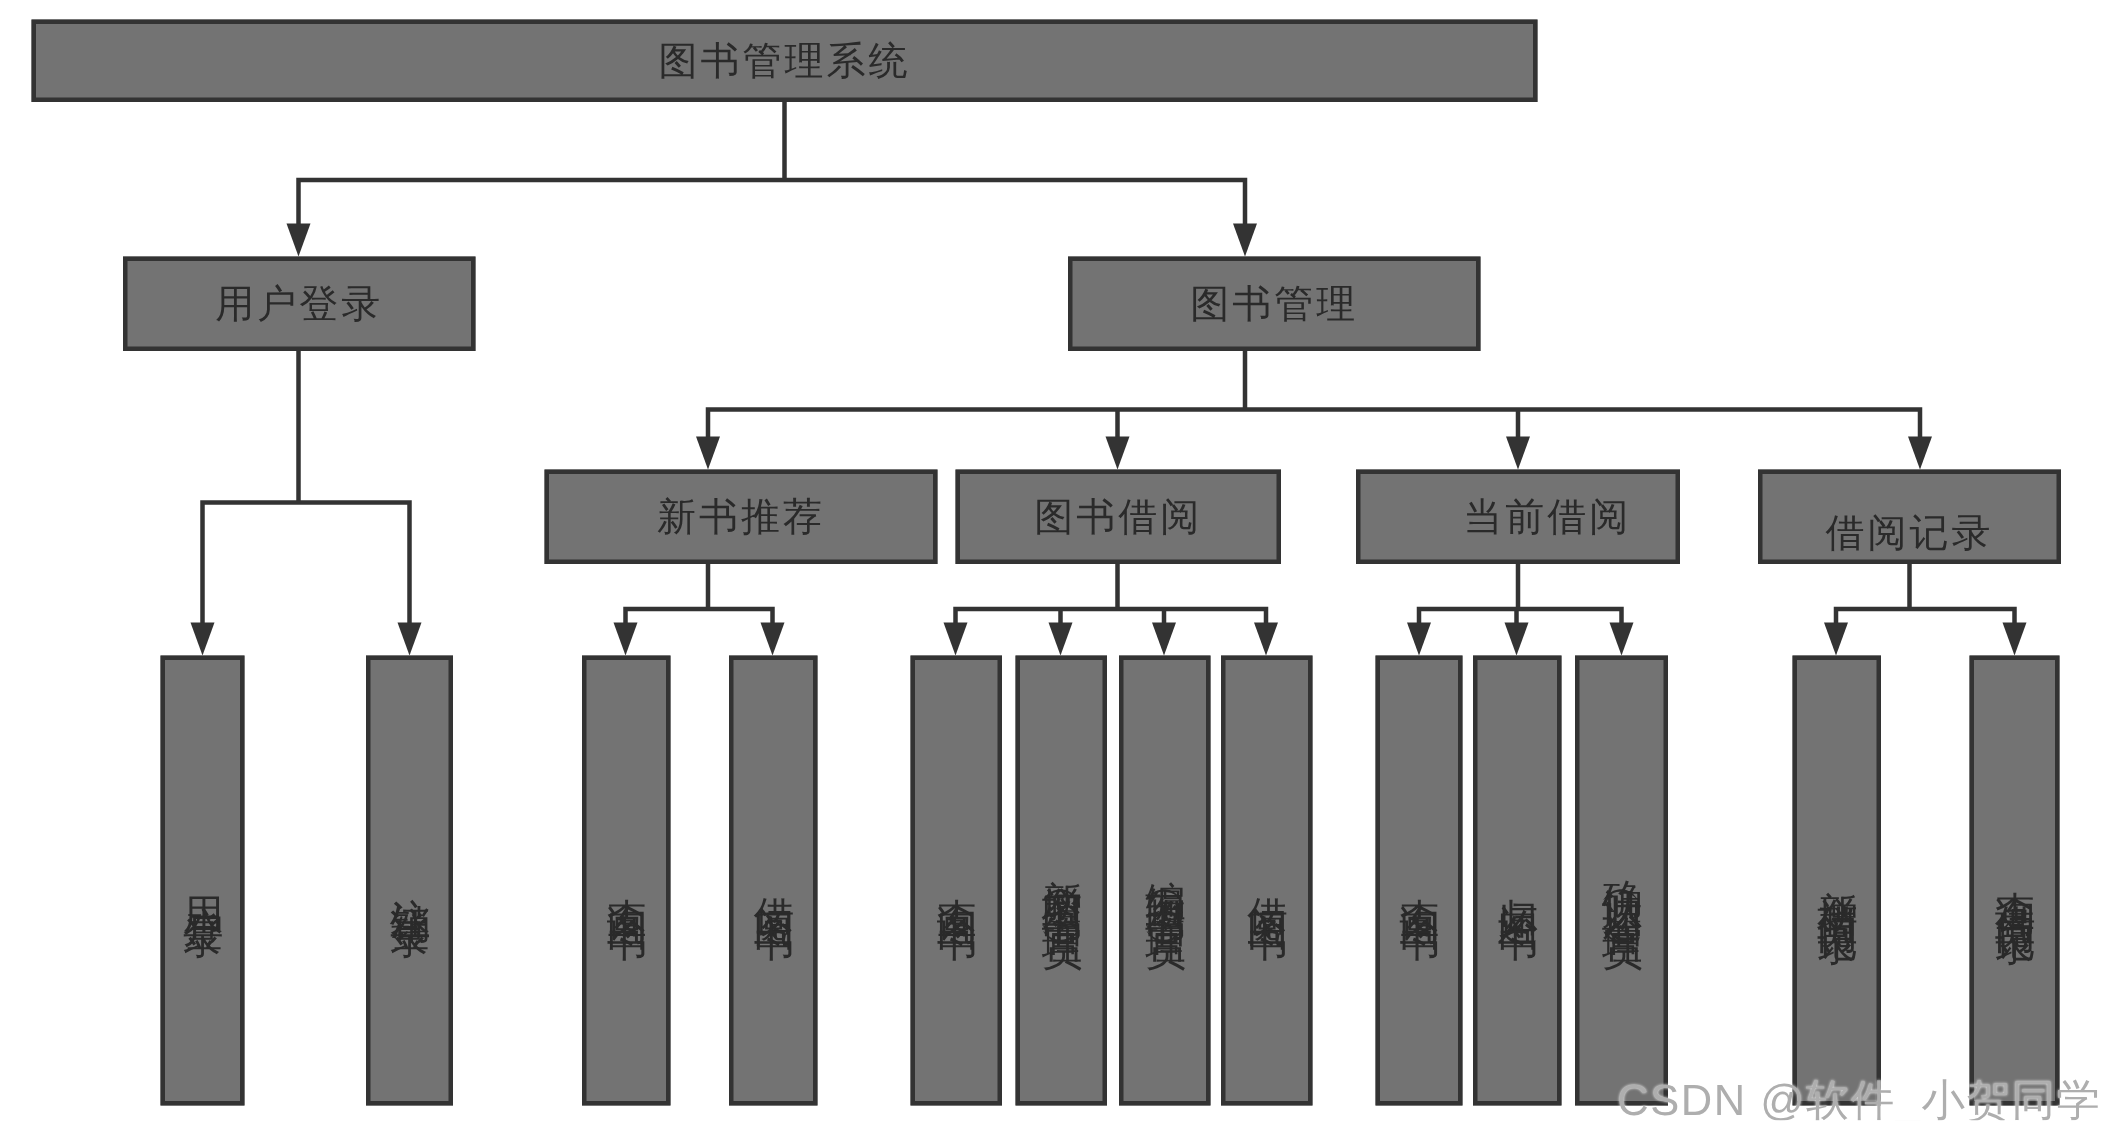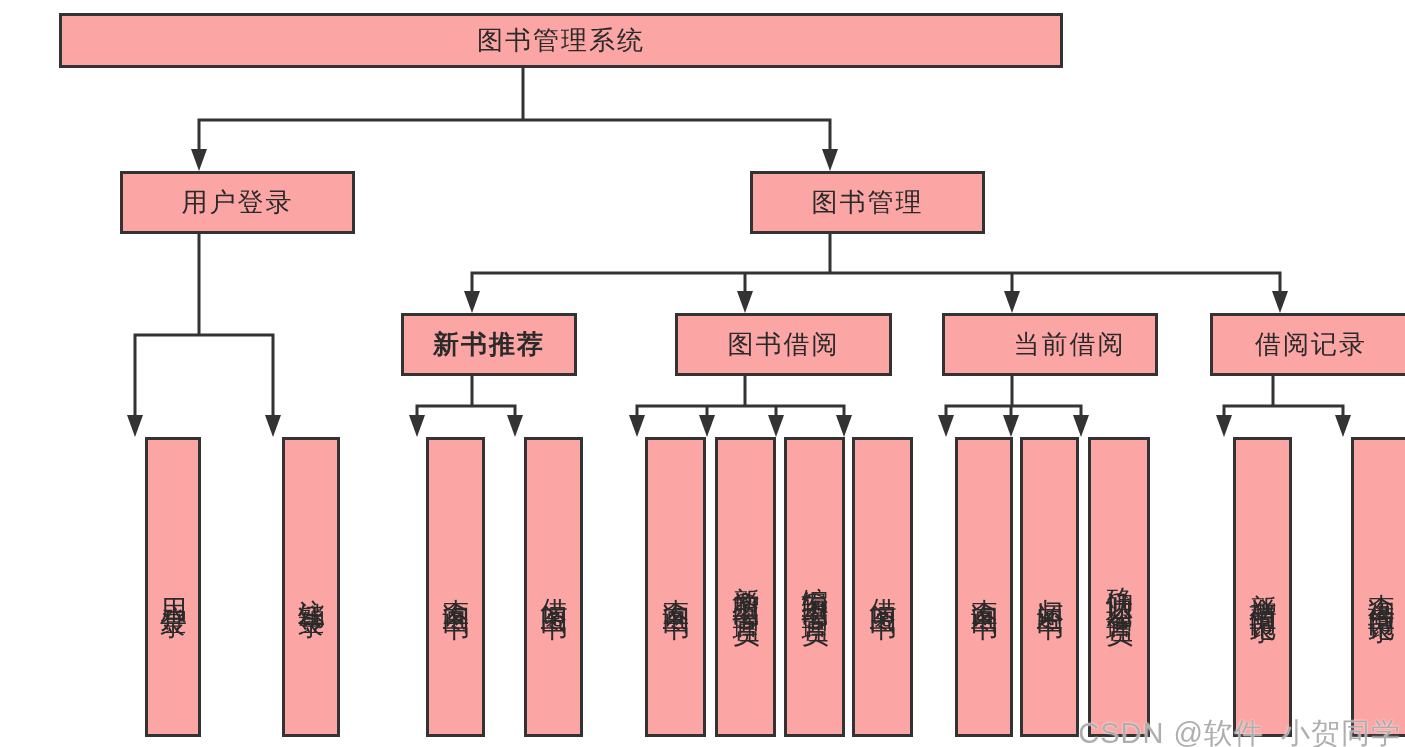--- a/index.html
+++ b/index.html
@@ -28,26 +28,25 @@
     stroke-linecap: square;
   }
   .head {
     fill: #333333;
     stroke: none;
   }
   .box {
     position: absolute;
     box-sizing: border-box;
     border: 3px solid #333333;
-    background: #fca5a5;
+    background: #737373;
     display: flex;
     align-items: center;
     justify-content: center;
     color: #2a2a2a;
-    margin-left: 38px;
   }
   .box.h .lbl {
     font-size: 26px;
     letter-spacing: 2px;
     white-space: nowrap;
     color: #2a2a2a;
   }
   .box.v .lbl {
     writing-mode: vertical-lr;
     text-orientation: mixed;
@@ -109,34 +108,34 @@
     <polygon class="head" points="1335,415 1351,415 1343,437"></polygon>
   </svg>
 
   <div class="box h" style="left:21px; top:13px; width:1004px; height:55px;">
     <span class="lbl">图书管理系统</span>
   </div>
 
   <div class="box h" style="left:82px; top:171px; width:235px; height:63px;">
     <span class="lbl">用户登录</span>
   </div>
-  <div class="box h" style="left:712px; top:171px; width:235px; height:63px;">
+  <div class="box h" style="left:712px; top:171px; width:275px; height:63px;">
     <span class="lbl">图书管理</span>
   </div>
 
-  <div class="box h" style="left:363px; top:313px; width:176px; height:63px;font-weight:bold;">
+  <div class="box h" style="left:363px; top:313px; width:262px; height:63px;">
     <span class="lbl">新书推荐</span>
   </div>
   <div class="box h" style="left:637px; top:313px; width:217px; height:63px;text-align:center;">
     <span class="lbl">图书借阅</span>
   </div>
   <div class="box h" style="left:904px; top:313px; width:216px; height:63px;padding-left:39px;">
     <span class="lbl">当前借阅</span>
   </div>
-  <div class="box h" style="left:1172px; top:313px; width:202px; height:63px;">
+  <div class="box h" style="left:1172px; top:313px; width:202px; height:63px;align-items:flex-end;">
     <span class="lbl">借阅记录</span>
   </div>
 
   <div class="box v" style="left:107px; top:437px; width:56px; height:300px;">
     <span class="lbl">用户登录</span>
   </div>
   <div class="box v" style="left:244px; top:437px; width:58px; height:300px;">
     <span class="lbl">注销登录</span>
   </div>
 

